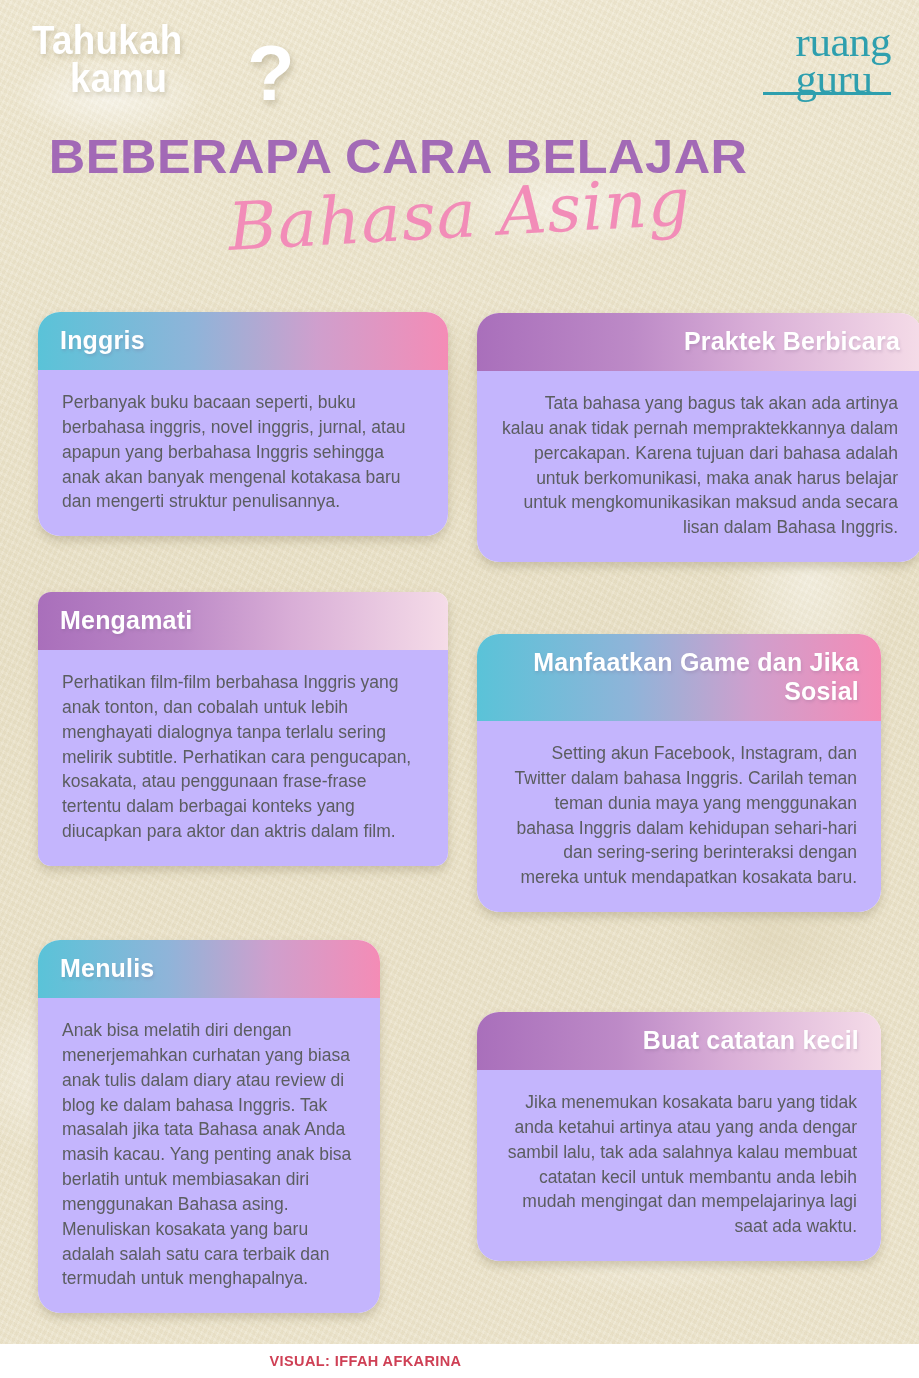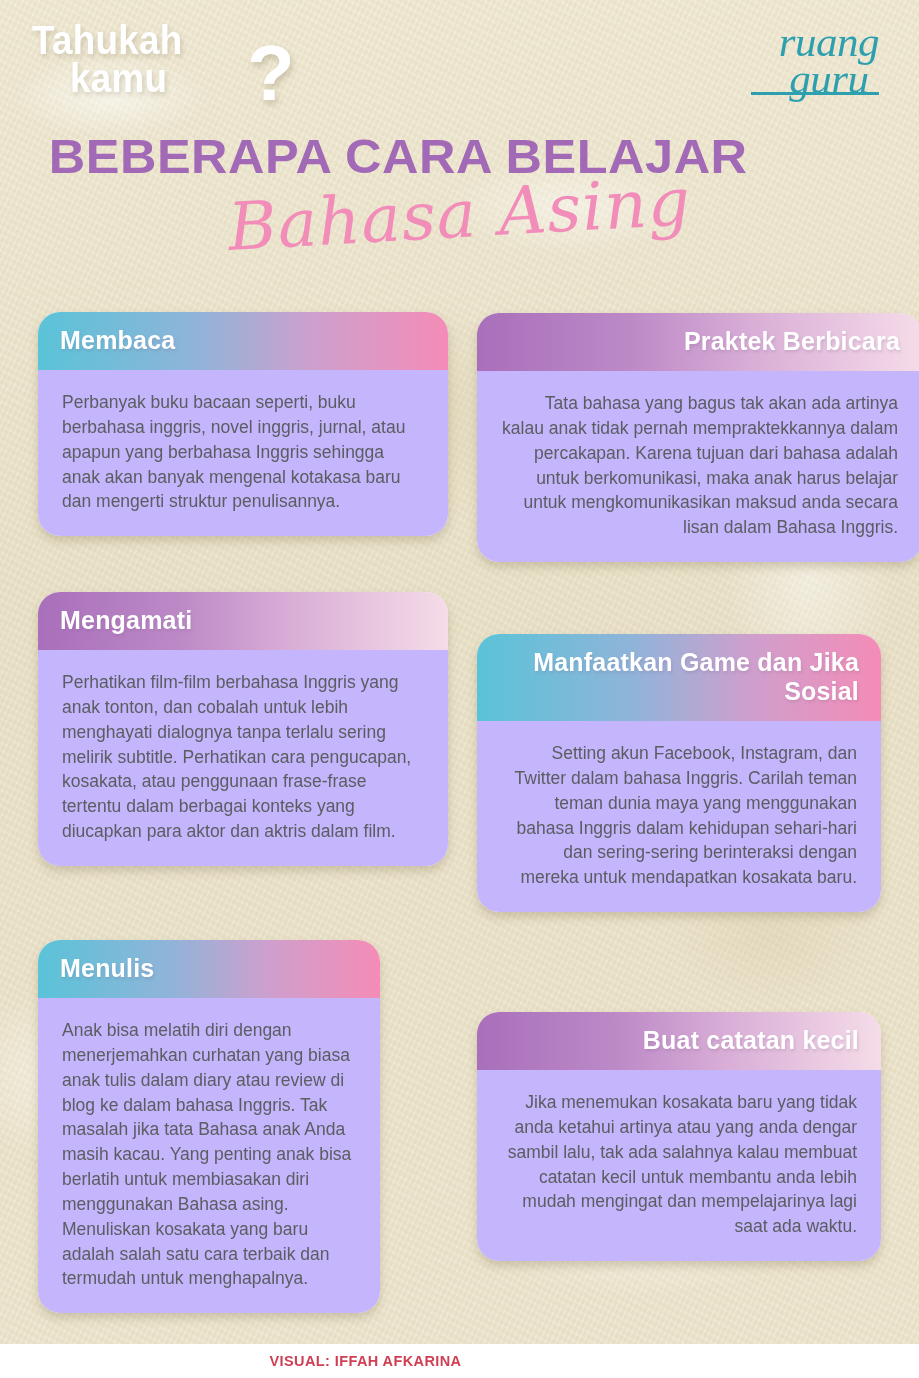--- a/index.html
+++ b/index.html
@@ -41,23 +41,23 @@
   #tahukah .l2{
     font-size:40px;display:inline-block;transform:scaleX(.92);
     transform-origin:left center;margin-left:38px;
   }
   #tahukah .qm{
     position:absolute;left:215px;top:12px;font-size:78px;font-weight:700;
     line-height:1;color:#ffffff;text-shadow:2px 4px 6px rgba(150,140,110,.4);
   }
 
   #logo{
-    position:absolute;right:40px;top:24px;text-align:center;
+    position:absolute;right:28px;top:24px;text-align:left;
     color:#2e9fae;font-family:"Liberation Serif", serif;
-    font-weight:400;line-height:.86;letter-spacing:-.5px;font-style:italic;
+    font-weight:400;line-height:.86;letter-spacing:-.5px;
   }
   #logo .lg1{font-size:43px;display:block;}
   #logo .lg2{font-size:43px;display:block;position:relative;}
   #logo .underline{
     position:absolute;right:0;bottom:3px;width:128px;height:3px;background:#2e9fae;
   }
 
   
   #maintitle{
     position:absolute;left:0;top:128px;width:796px;text-align:center;
@@ -87,21 +87,21 @@
     background:#c4b5fd;color:#5b5d60;font-size:17.5px;line-height:1.42;
     padding:20px 24px 22px 24px;
   }
   .g-teal  .hd{background:linear-gradient(90deg,#5ac3d8 0%,#8fb4d9 38%,#cf9fcd 68%,#f48cb6 100%);}
   .g-purple .hd{background:linear-gradient(90deg,#a96fbb 0%,#bd8ac7 35%,#d9aed7 62%,#f5dce8 100%);}
   .al-left  .hd,.al-left  .bd{text-align:left;}
   .al-right .hd,.al-right .bd{text-align:right;}
 
   #card0{left:38px; top:312px; width:410px;}
   #card1{left:477px;top:313px; width:445px;}
-  #card2{left:38px; top:592px; width:410px;}
+  #card2{left:38px; top:592px; width:410px;border-radius:13px;}
   #card3{left:477px;top:634px; width:404px;}
   #card4{left:38px; top:940px; width:342px;}
   #card5{left:477px;top:1000px;width:404px;margin-top:12px;}
 
   
   #footer{
     position:absolute;left:0;bottom:0;width:919px;height:34px;
     background:#ffffff;
   }
   #footercredit{
@@ -128,21 +128,21 @@
     <span class="underline"></span>
   </span>
 </div>
 
 <div id="maintitle">
   <span>BEBERAPA CARA BELAJAR</span>
 </div>
 <div id="scripttitle">Bahasa Asing</div>
 
 <div class="card g-teal al-left" id="card0">
-  <div class="hd">Membaca</div>
+  <div class="hd">Inggris</div>
   <div class="bd">Perbanyak buku bacaan seperti, buku berbahasa inggris, novel inggris, jurnal, atau apapun yang berbahasa Inggris sehingga anak akan banyak mengenal kotakasa baru dan mengerti struktur penulisannya.</div>
 </div>
 
 <div class="card g-purple al-right" id="card1">
   <div class="hd">Praktek Berbicara</div>
   <div class="bd">Tata bahasa yang bagus tak akan ada artinya kalau anak tidak pernah mempraktekkannya dalam percakapan. Karena tujuan dari bahasa adalah untuk berkomunikasi, maka anak harus belajar untuk mengkomunikasikan maksud anda secara lisan dalam Bahasa Inggris.</div>
 </div>
 
 <div class="card g-purple al-left" id="card2">
   <div class="hd">Mengamati</div>

